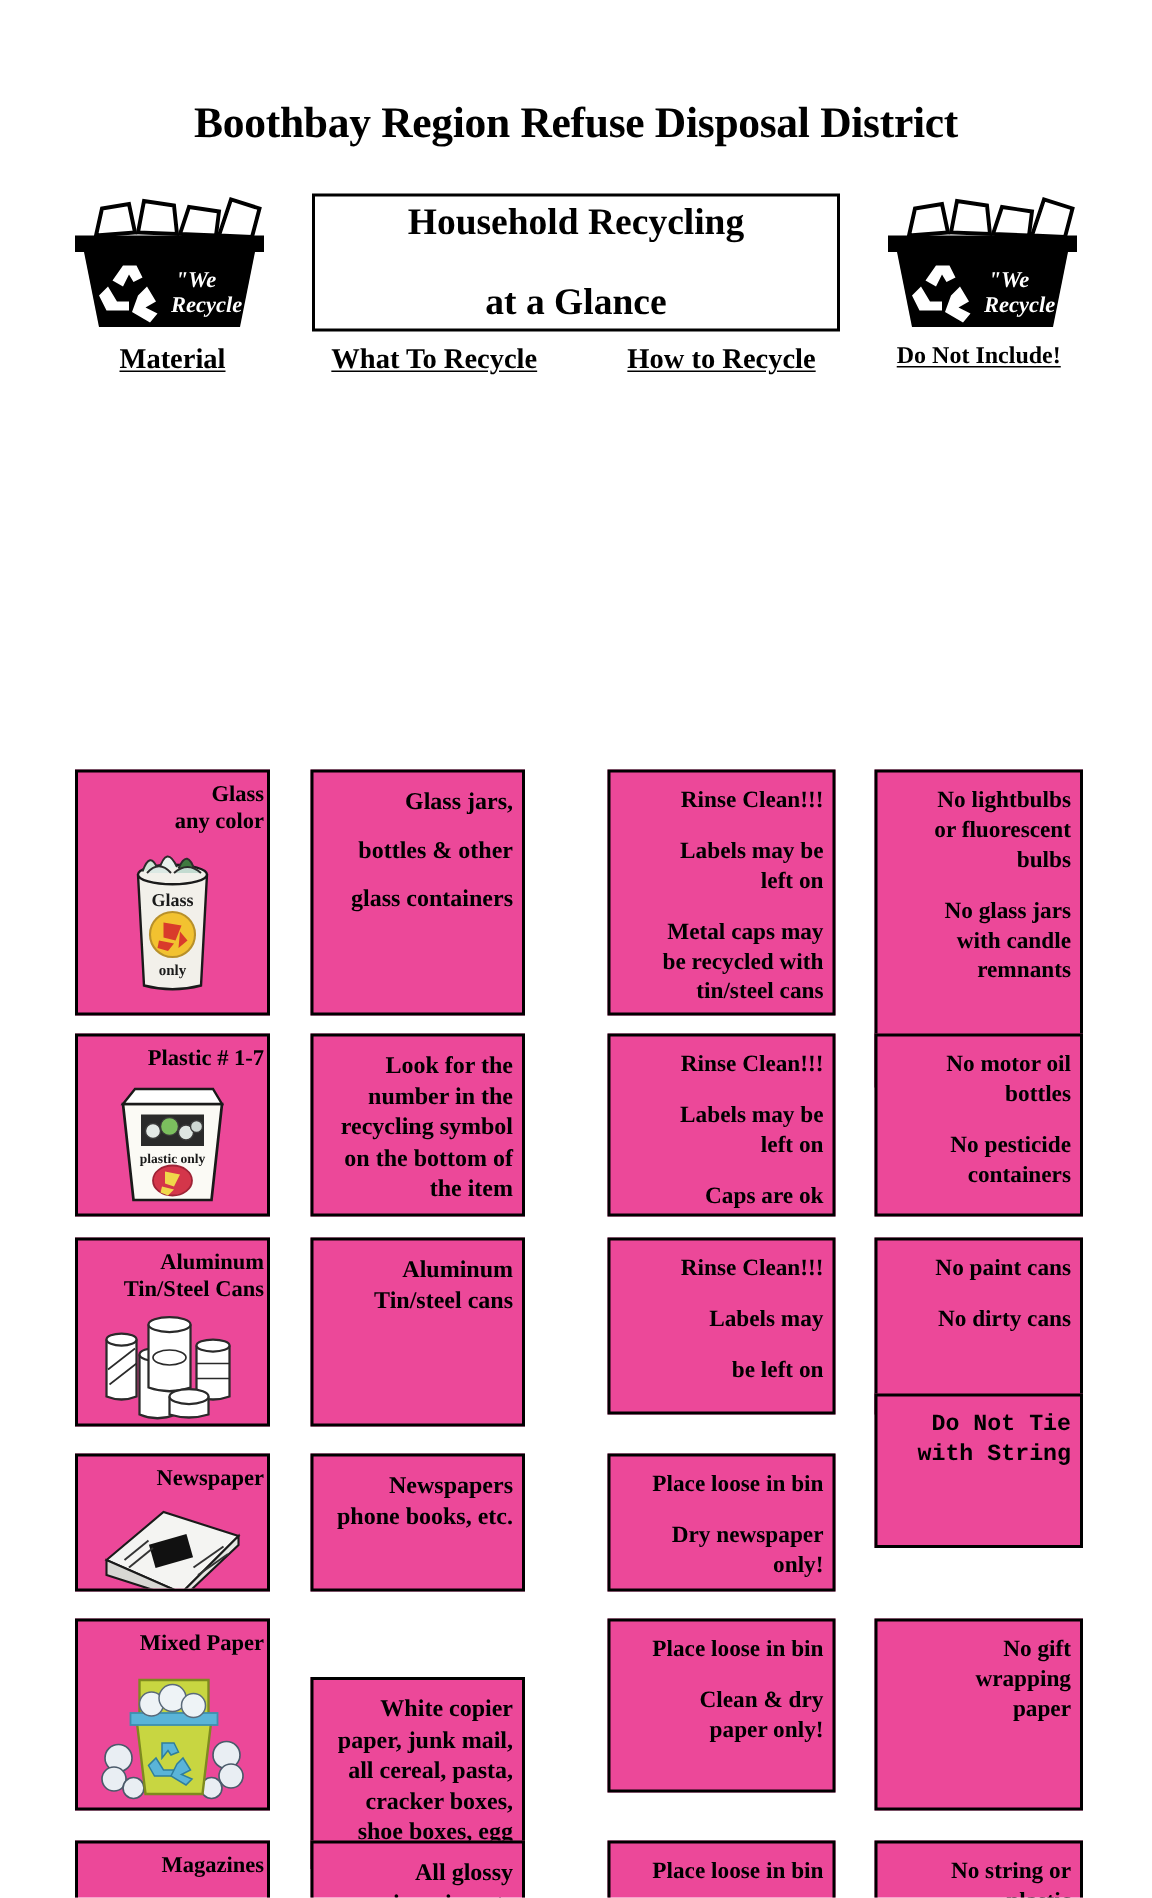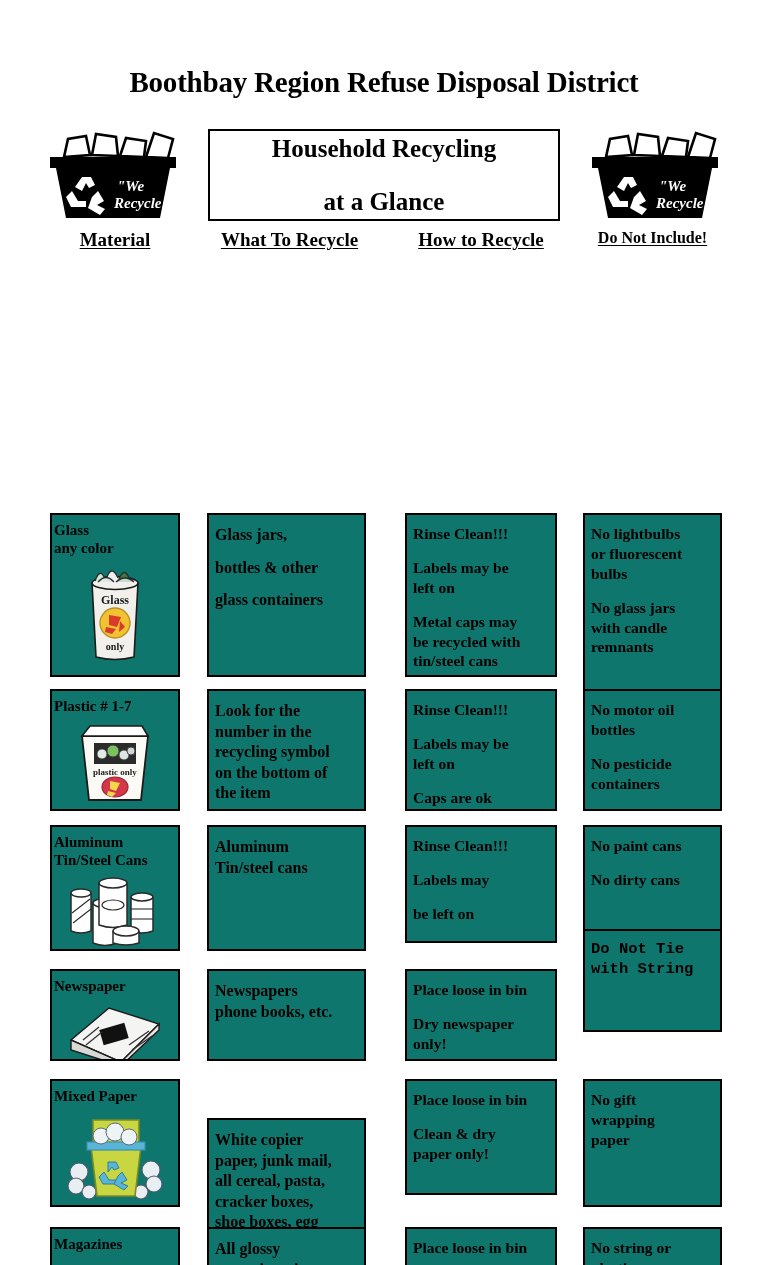--- a/index.html
+++ b/index.html
@@ -88,27 +88,27 @@
     width: 768px;
   }
   .row {
     position: relative;
     width: 100%;
   }
   .cell {
     position: absolute;
     border: 2px solid #000;
     box-sizing: border-box;
-    background: #0f766e;
-    text-align: left;
+    background: #ec4899;
+    text-align: right;
     font-weight: bold;
     overflow: hidden;
   }
   .c1 { left: 50px;  width: 130px; }
-  .c2 { left: 207px; width: 159px; }
+  .c2 { left: 207px; width: 143px; }
   .c3 { left: 405px; width: 152px; }
   .c4 { left: 583px; width: 139px; }
 
   .c1 { font-size: 15px; }
   .c2 { font-size: 16px; }
   .c3 { font-size: 15.5px; }
   .c4 { font-size: 15.5px; }
 
   .mat-label {
     padding: 7px 2px 2px 2px;

